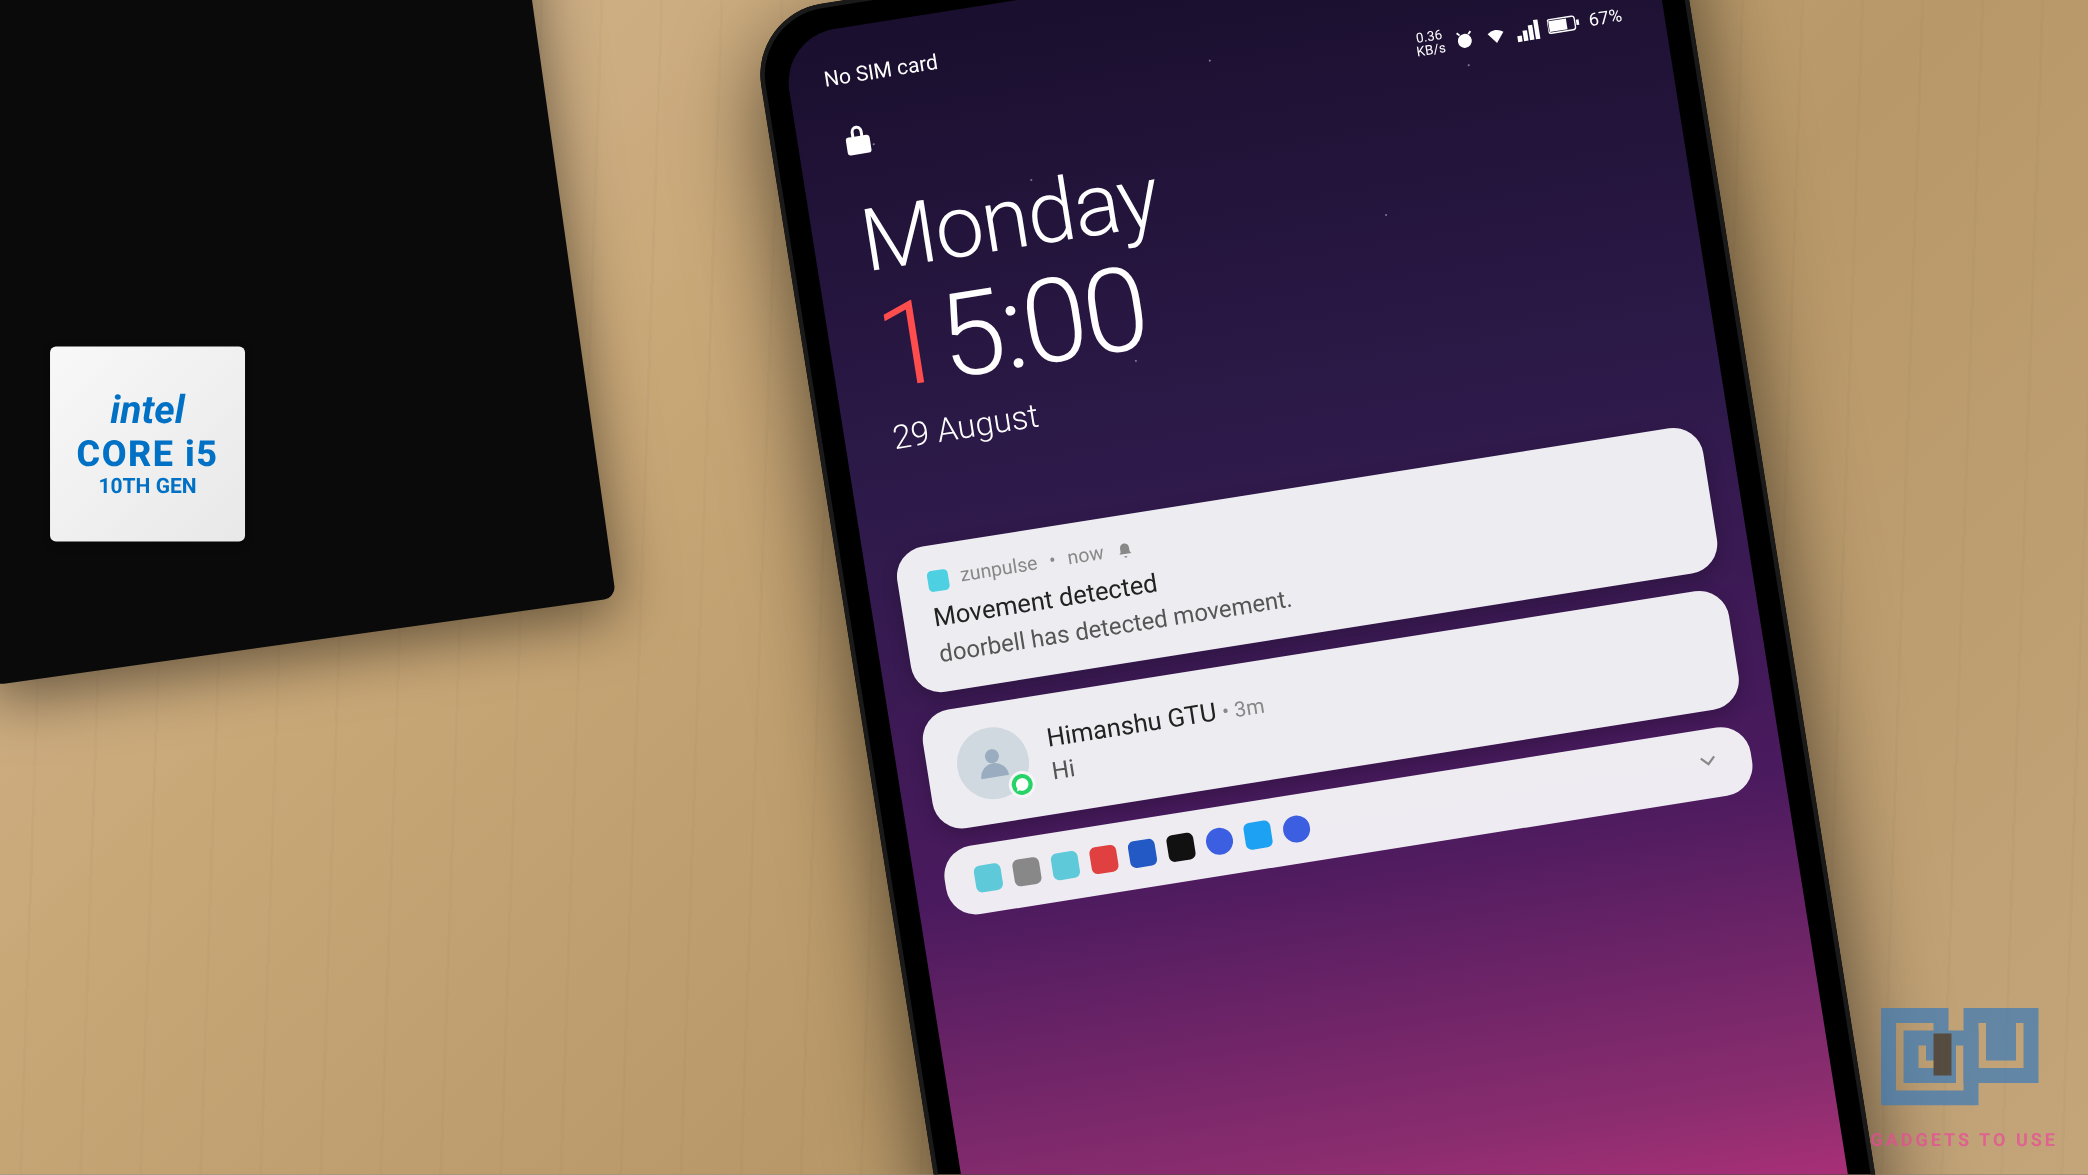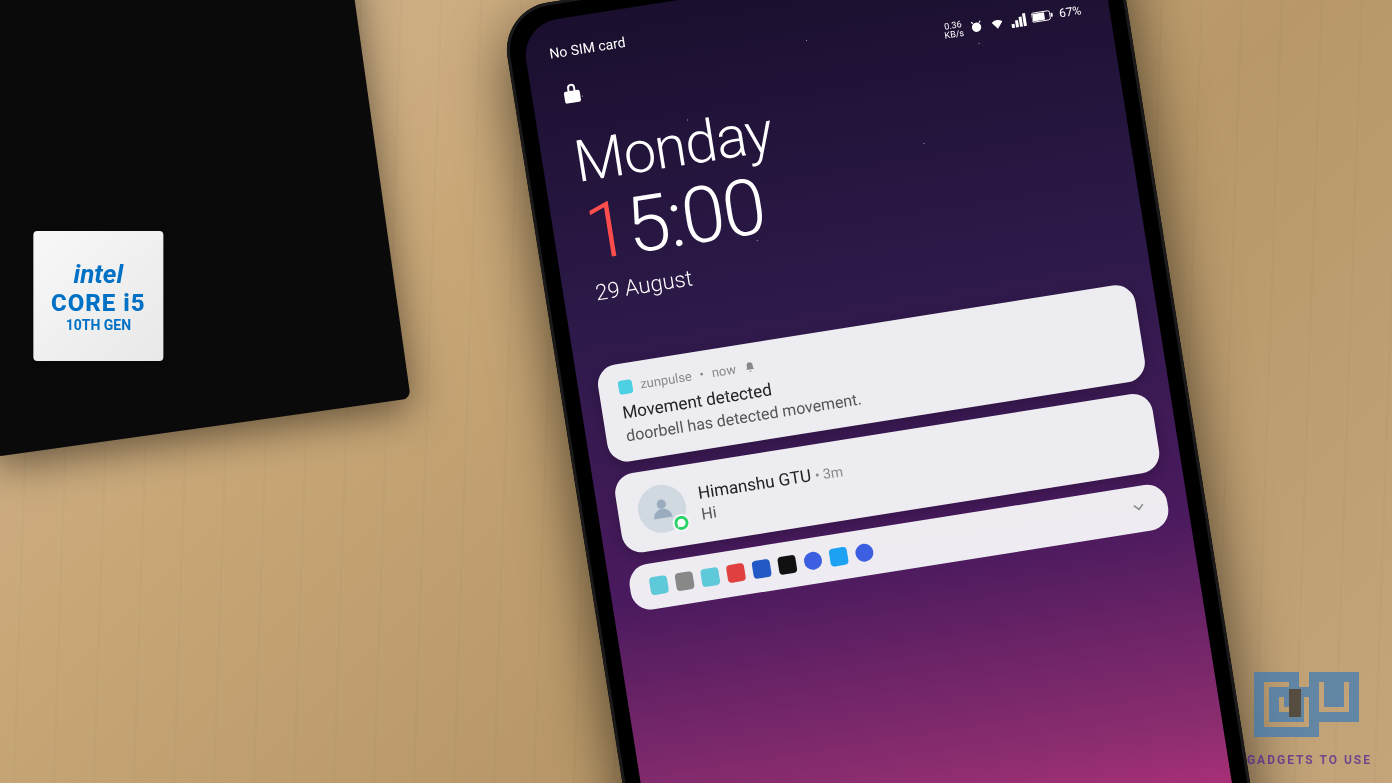--- a/index.html
+++ b/index.html
@@ -220,21 +220,21 @@
     right: 20px;
     display: flex;
     flex-direction: column;
     align-items: center;
     opacity: 0.7;
   }
   .watermark-logo {
     display: flex;
     align-items: center;
   }
-  .wm-text { font-size: 12px; letter-spacing: 2px; color: #4c1d95; font-weight: 700; margin-top: 16px; }
+  .wm-text { font-size: 12px; letter-spacing: 2px; color: #ec4899; font-weight: 700; margin-top: 16px; }
 
   .signal-bars { display: inline-flex; align-items: flex-end; gap: 1px; }
   .signal-bars span { width: 3px; background: #fff; }
   .signal-bars span:nth-child(1){height:4px;} .signal-bars span:nth-child(2){height:7px;}
   .signal-bars span:nth-child(3){height:10px;} .signal-bars span:nth-child(4){height:13px;}
 </style>
 </head>
 <body>
 
 <div class="desk"></div>

